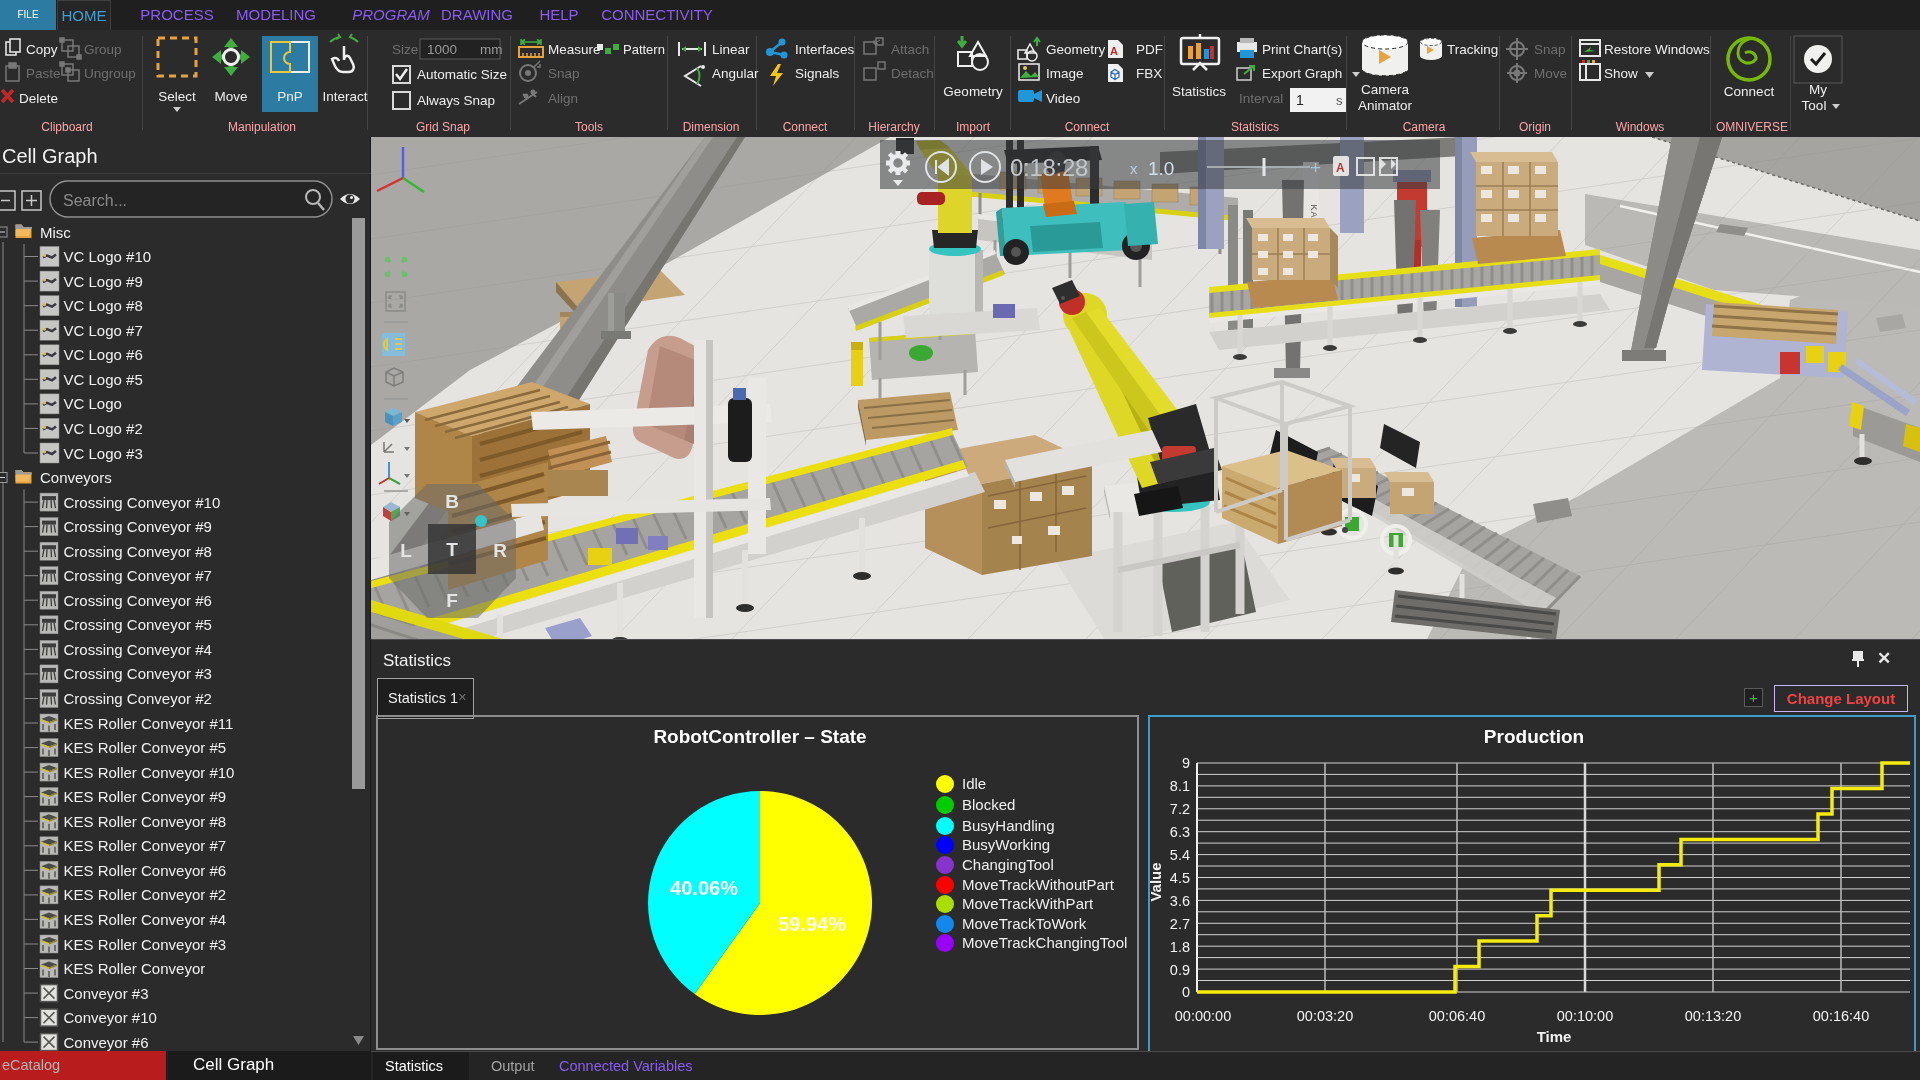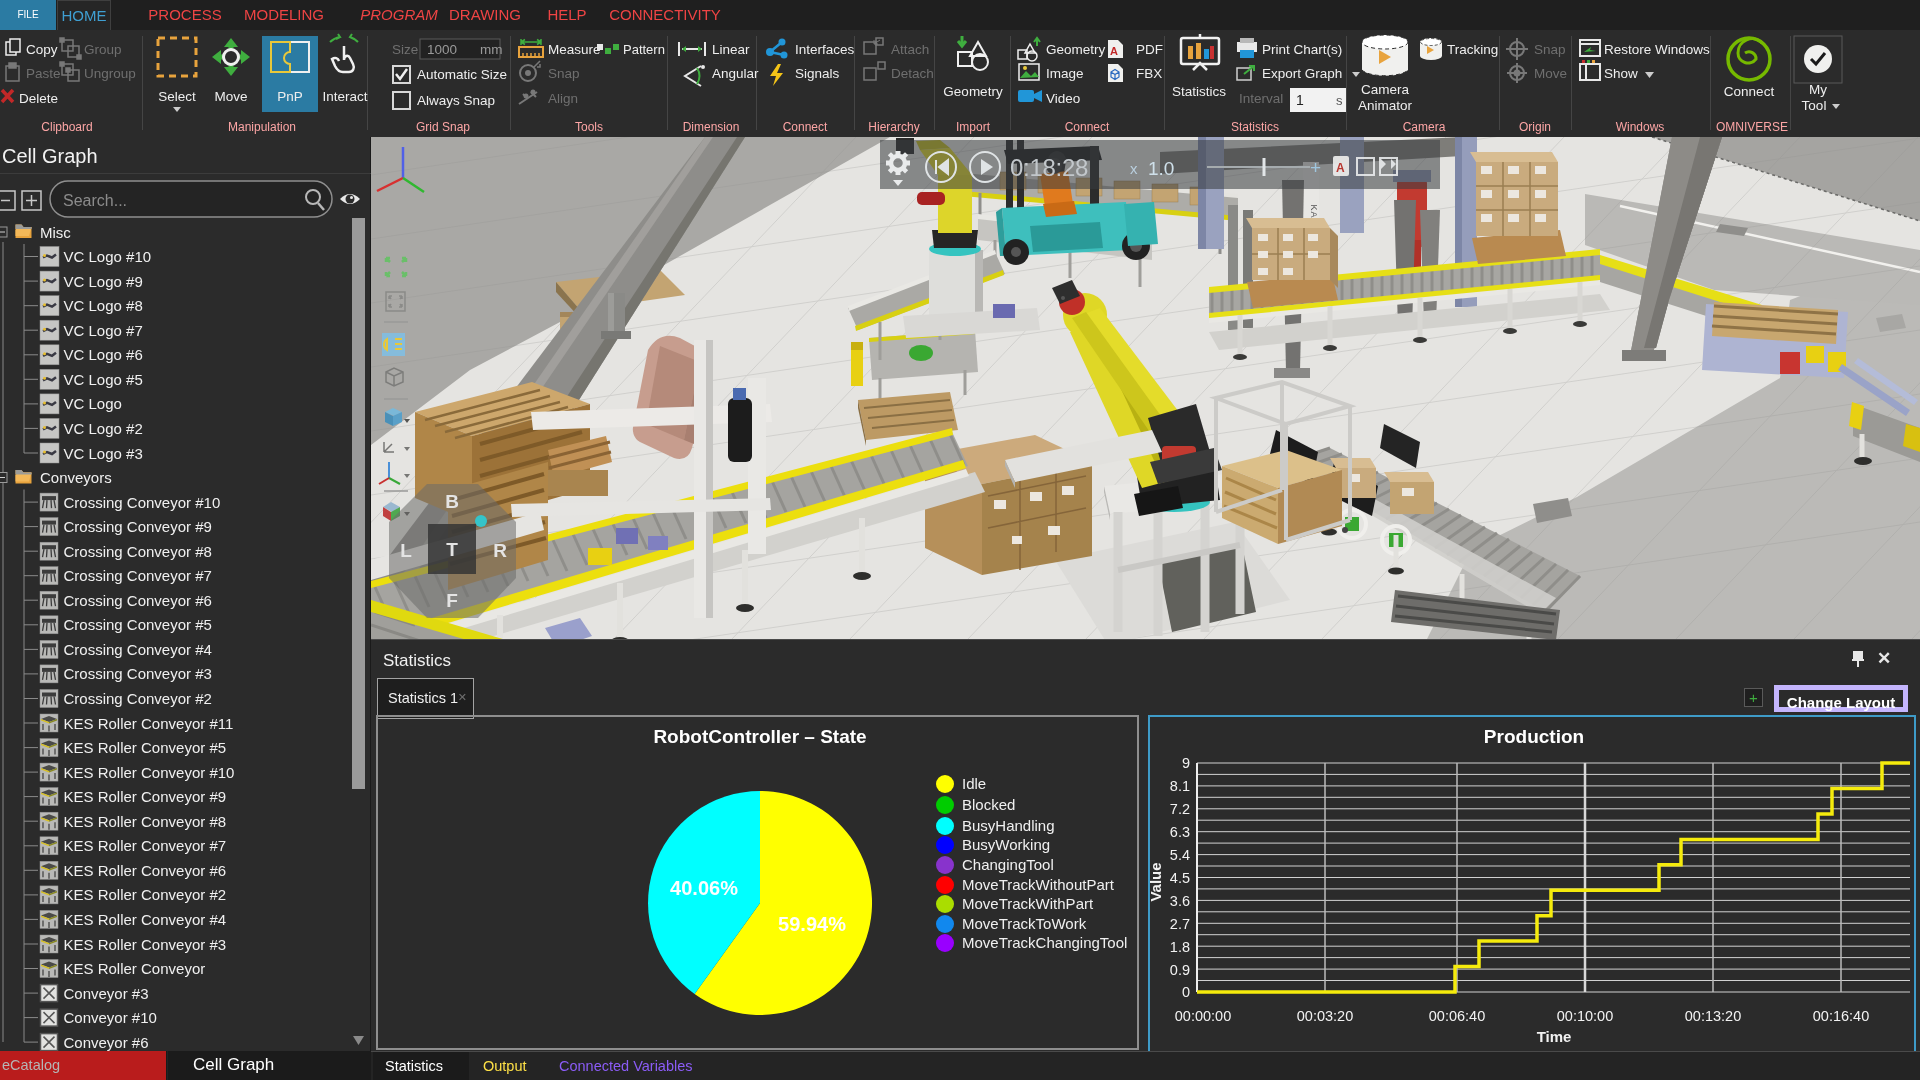--- a/index.html
+++ b/index.html
@@ -2,22 +2,22 @@
 <html><head>
 <meta charset="utf-8">
 <style>
   * { margin:0; padding:0; box-sizing:border-box; }
   html,body { width:1920px; height:1080px; overflow:hidden; background:#2b2b2b;
     font-family:"Liberation Sans", sans-serif; }
   #app { position:relative; width:1920px; height:1080px; }
 
   
   #tabbar { position:absolute; left:0; top:0; width:1920px; height:30px; background:#1f1f1f; }
-  #tabbar .tab { position:absolute; top:0; height:30px; line-height:30px; color:#ef4444;
-     font-size:15px; transform:translateX(-50%); white-space:nowrap;margin-left:8px; }
+  #tabbar .tab { position:absolute; top:0; height:30px; line-height:30px; color:#8b5cf6;
+     font-size:15px; transform:translateX(-50%); white-space:nowrap; }
   #filetab { position:absolute; left:0; top:0; width:56px; height:30px; background:#2b7ba3;
      color:#fff; font-size:10px; text-align:center; line-height:30px; }
   #hometab { position:absolute; left:57px; top:0; width:54px; height:30px; background:#262626;
      border:1px solid #3f3f3f; border-bottom:none; color:#3f9fd2; font-size:15px;
      text-align:center; line-height:29px; }
 
   
   #ribbon { position:absolute; left:0; top:30px; width:1920px; height:107px; background:#2b2b2b; }
   .sep { position:absolute; top:6px; height:94px; width:1px; background:#454545; }
   .glabel { position:absolute; top:90px; height:14px; color:#fca5a5; font-size:12px;
@@ -1100,38 +1100,38 @@
           <text x="307" y="304">00:06:40</text>
             <text x="435" y="304">00:10:00</text>
           <text x="563" y="304">00:13:20</text>
             <text x="691" y="304">00:16:40</text>
         </g>
         <text x="11" y="165" font-size="15" font-weight="bold" fill="#f2f2f2" text-anchor="middle" transform="rotate(-90 11 165)">Value</text>
         <text x="404" y="325" font-size="15" font-weight="bold" fill="#f2f2f2" text-anchor="middle">Time</text>
       </svg>
     </div>
     <div style="position:absolute; left:1373px; top:48px; width:19px; height:19px; background:#1f1f1f; border:1px solid #5a5a5a; color:#3fae3f; font-size:15px; line-height:17px; text-align:center;">+</div>
-    <div style="position:absolute; left:1403px; top:45px; width:134px; height:27px; background:#2b2b2b; border:5px solid #c4b5fd; color:#ffffff; font-size:15px; font-weight:bold; text-align:center; line-height:25px;">Change Layout</div>
+    <div style="position:absolute; left:1403px; top:45px; width:134px; height:27px; background:#2b2b2b; border:1px solid #c4b5fd; color:#ef4444; font-size:15px; font-weight:bold; text-align:center; line-height:25px;">Change Layout</div>
     <svg style="position:absolute; left:1478px; top:10px;" width="18" height="18" viewBox="0 0 18 18">
       <g stroke="#e8e8e8" stroke-width="2" fill="#e8e8e8">
         <line x1="9" y1="10" x2="9" y2="17"></line>
           <rect x="5" y="2" width="8" height="8"></rect>
           <line x1="3" y1="10" x2="15" y2="10"></line>
       </g>
     </svg>
 
     <div style="position:absolute; left:1506px; top:8px; color:#e8e8e8; font-size:17px; font-weight:bold;">✕</div>
   </div>
 
   <div id="lp-tabs">
     <div class="btab" style="left:0px;width:167px;background:#b91c1c;color:#b5b5b5;border-right:1px solid #1a1a1a;">
       <span style="margin-left:2px;">eCatalog</span></div>
     <div class="btab" style="left:168px;width:205px;background:#1b1b1b;color:#ffffff;font-size:17px;">
       <span style="margin-left:25px;">Cell Graph</span></div>
   </div>
   <div id="st-tabs">
     <div class="btab" style="left:2px;width:96px;background:#1b1b1b;color:#fff;">
       <span style="margin-left:12px;">Statistics</span></div>
-    <div class="btab" style="left:100px;color:#fde047;"><span style="margin-left:12px;">Output</span></div>
+    <div class="btab" style="left:108px;color:#a3a3a3;"><span style="margin-left:12px;">Output</span></div>
     <div class="btab" style="left:176px;color:#8b5cf6;"><span style="margin-left:12px;">Connected Variables</span></div>
   </div>
 
 </div>
 
 </body></html>

